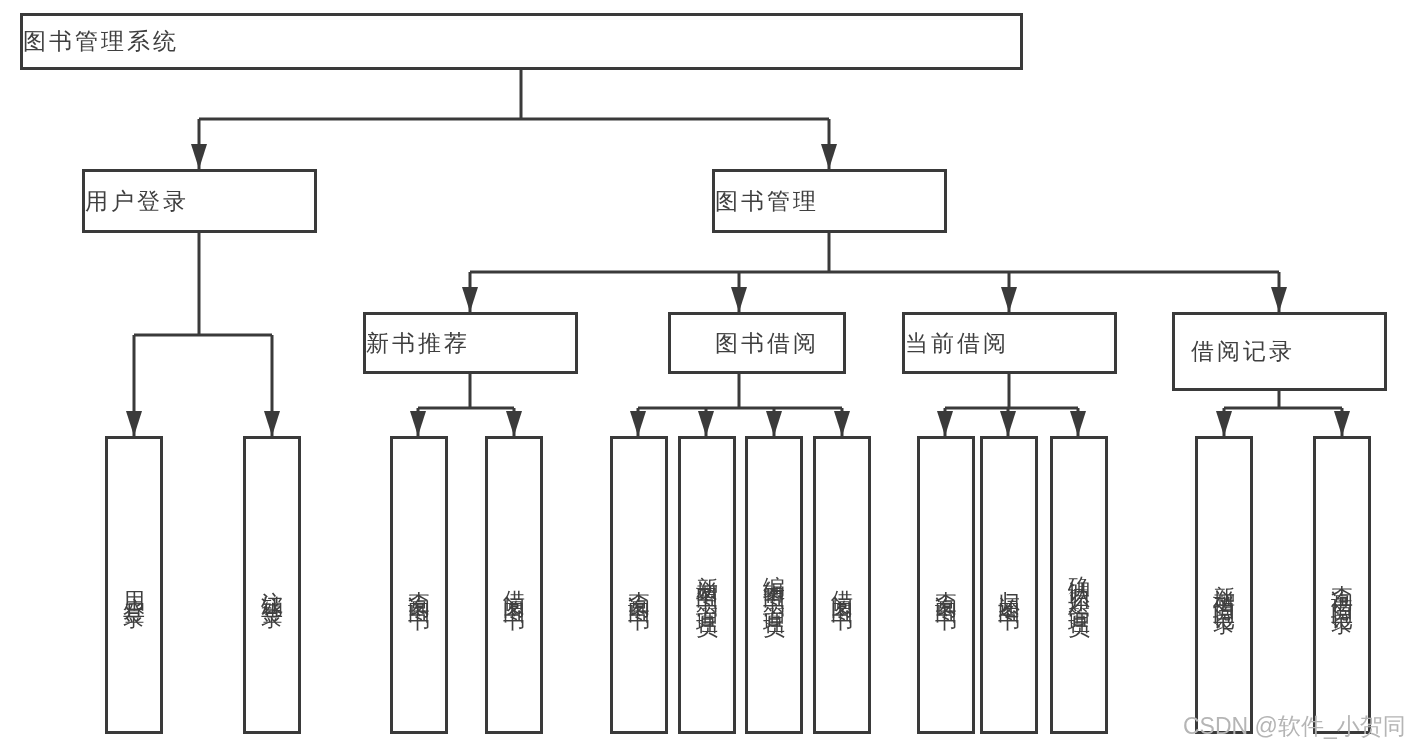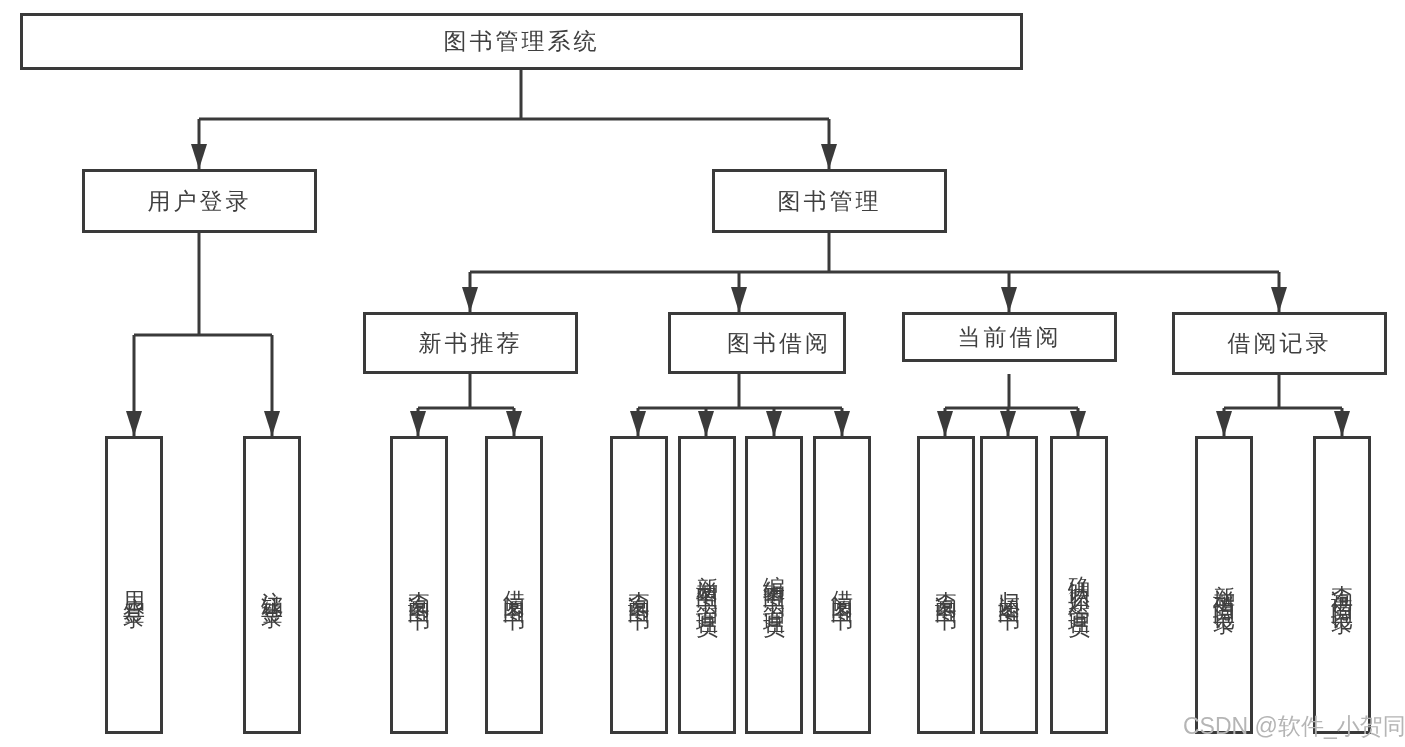--- a/index.html
+++ b/index.html
@@ -15,21 +15,21 @@
   svg.wires {
     position: absolute; left: 0; top: 0;
     color: var(--line, #3a3a3a);
   }
 
   .node {
     position: absolute;
     box-sizing: border-box;
     border: 3px solid var(--line, #3a3a3a);
     background: #ffffff;
-    display: flex; align-items: center; justify-content: center;
+    display: flex; align-items: center; justify-content: flex-start;
     color: var(--text, #3f3f3f);
     font-size: 23px;
     letter-spacing: 3px;
     z-index: 2;
   }
 
   .leaf {
     position: absolute;
     top: 436px;
     width: 58px; height: 298px;
@@ -105,24 +105,24 @@
   <div class="node" style="left:363px; top:312px; width:215px; height:62px;">
     <span>新书推荐</span>
   </div>
 
   <div class="node" style="left:712px; top:169px; width:235px; height:64px;">
     <span>图书管理</span>
   </div>
   <div class="node" style="left:668px; top:312px; width:178px; height:62px;padding-left:44px;">
     <span>图书借阅</span>
   </div>
-  <div class="node" style="left:902px; top:312px; width:215px; height:50px;">
+  <div class="node" style="left:902px; top:312px; width:215px; height:62px;">
     <span>当前借阅</span>
   </div>
-  <div class="node" style="left:1172px; top:312px; width:215px; height:63px;">
+  <div class="node" style="left:1172px; top:312px; width:215px; height:79px;padding-left:16px;">
     <span>借阅记录</span>
   </div>
 
   <div class="leaf" style="left:105px;">
     <span>用户登录</span>
   </div>
   <div class="leaf" style="left:243px;">
     <span>注销登录</span>
   </div>
 

